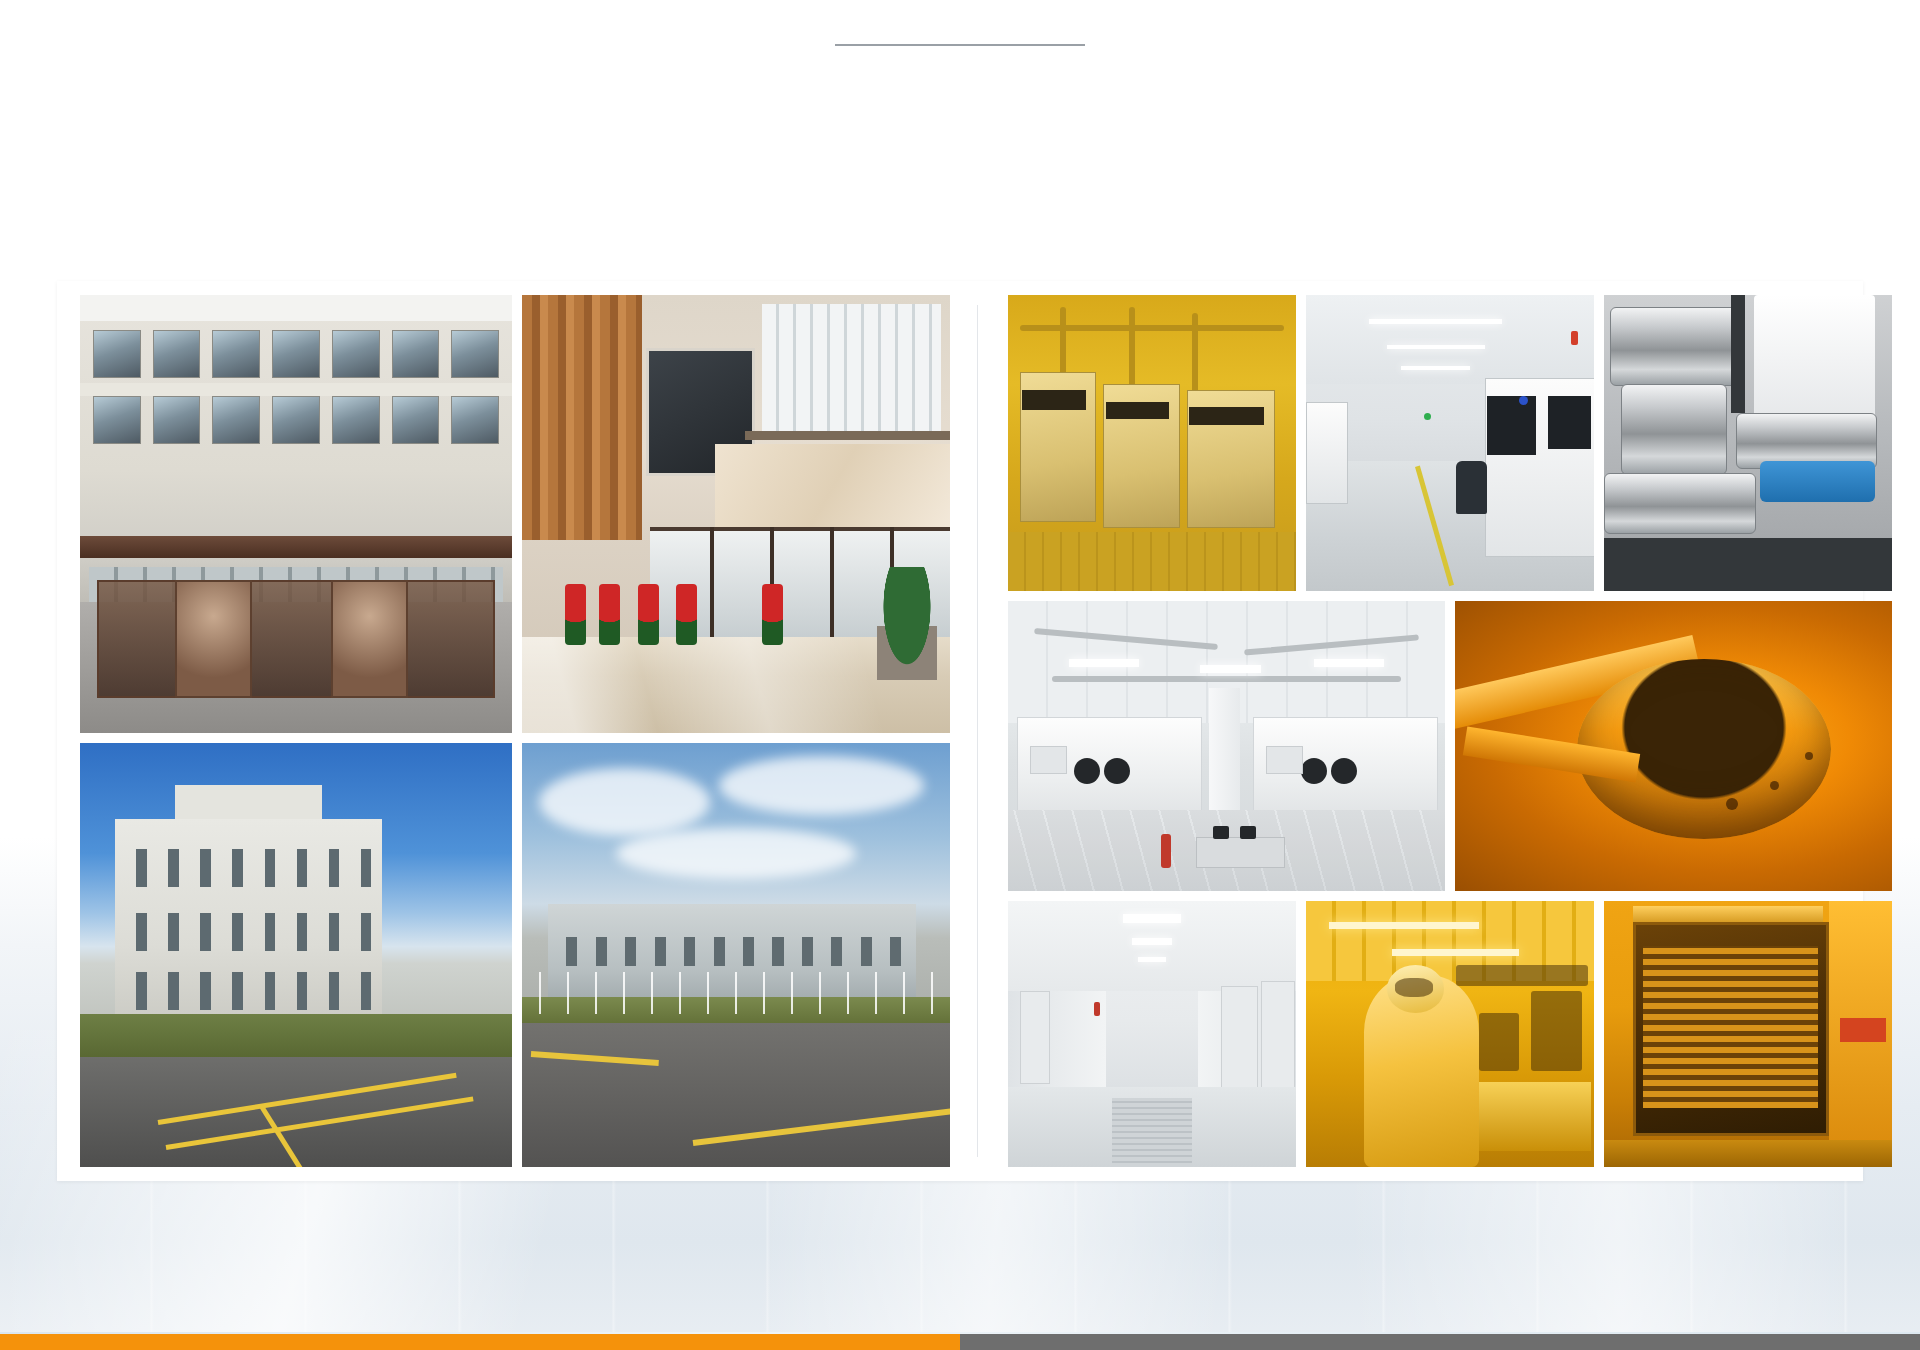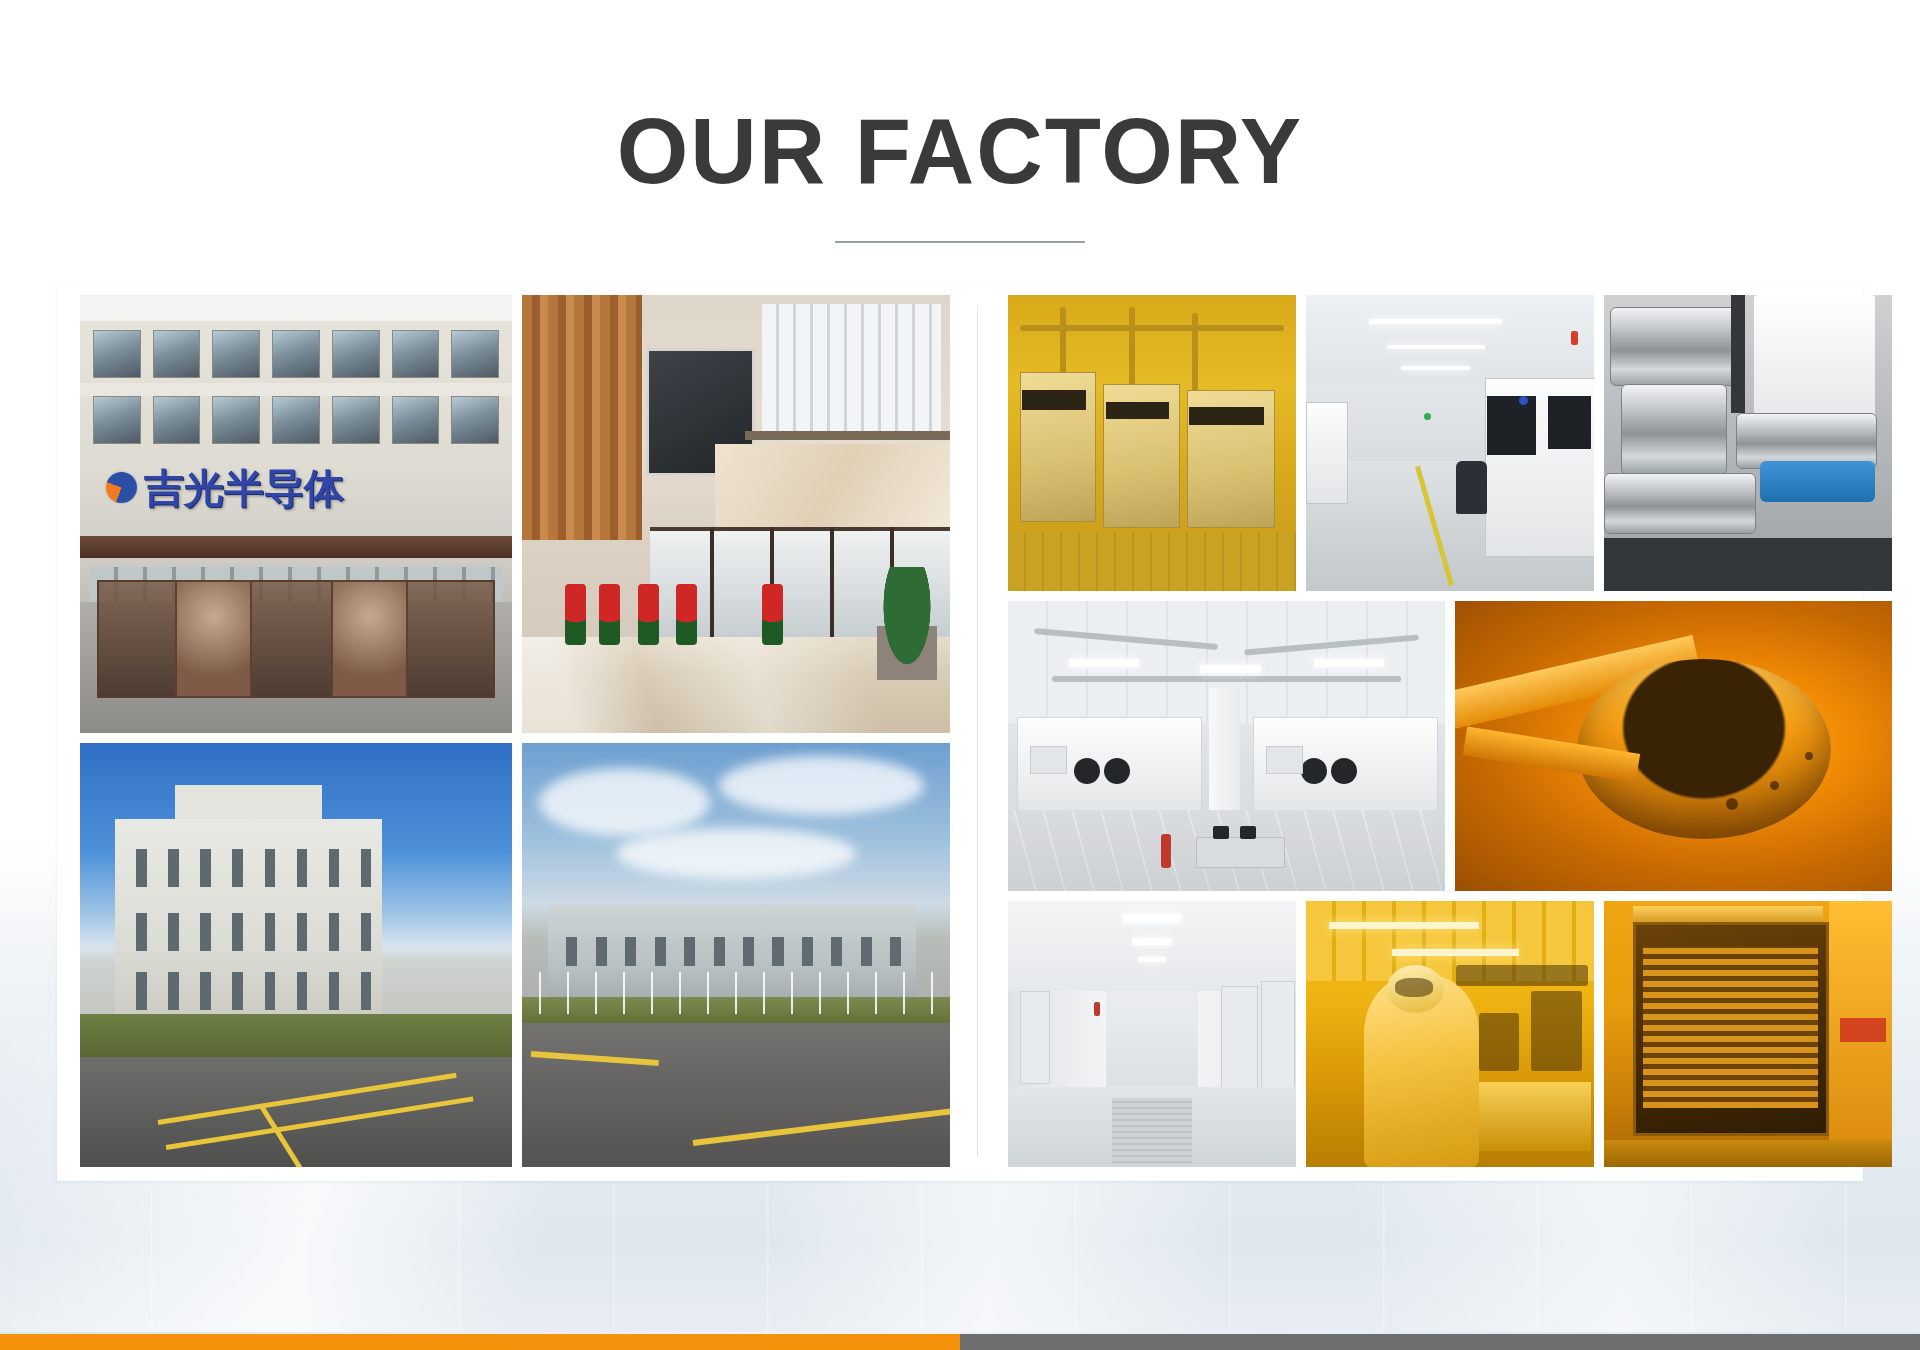--- a/index.html
+++ b/index.html
@@ -290,21 +290,20 @@
     background:linear-gradient(90deg,#dbe6ee,#eef4f8 40%,#dde8f0);}
 </style>
 </head>
 <body>
 
 <div class="page-bg"></div>
 <div class="bg-vert-lines"></div>
 <div class="bg-streak"></div>
 
 <div class="header">
-  <h1 class="page-title">OUR FACTORY</h1>
   <div class="title-rule"></div>
 </div>
 
 <div class="card"></div>
 
 <div class="collage">
 
   <div class="col-left">
 
     <div class="photo p-office">
@@ -322,24 +321,20 @@
         <div class="of-band" style="top:20%;height:3%"></div>
         <div class="of-row" style="top:23%;height:11%">
             <div class="of-win"></div>
             <div class="of-win"></div>
             <div class="of-win"></div>
             <div class="of-win"></div>
             <div class="of-win"></div>
             <div class="of-win"></div>
             <div class="of-win"></div>
           </div>
-        <div class="of-sign">
-          <div class="of-logo"></div>
-          <span class="of-char">吉光半导体</span>
-        </div>
         <div class="of-canopy"></div>
         <div class="of-glassrow"></div>
         <div class="of-ground"></div>
         <div class="of-doors"></div>
         <div class="of-rev" style="left:22%"></div>
         <div class="of-rev" style="left:58%"></div>
       </div>
     </div>
 
     <div class="photo p-lobby">

